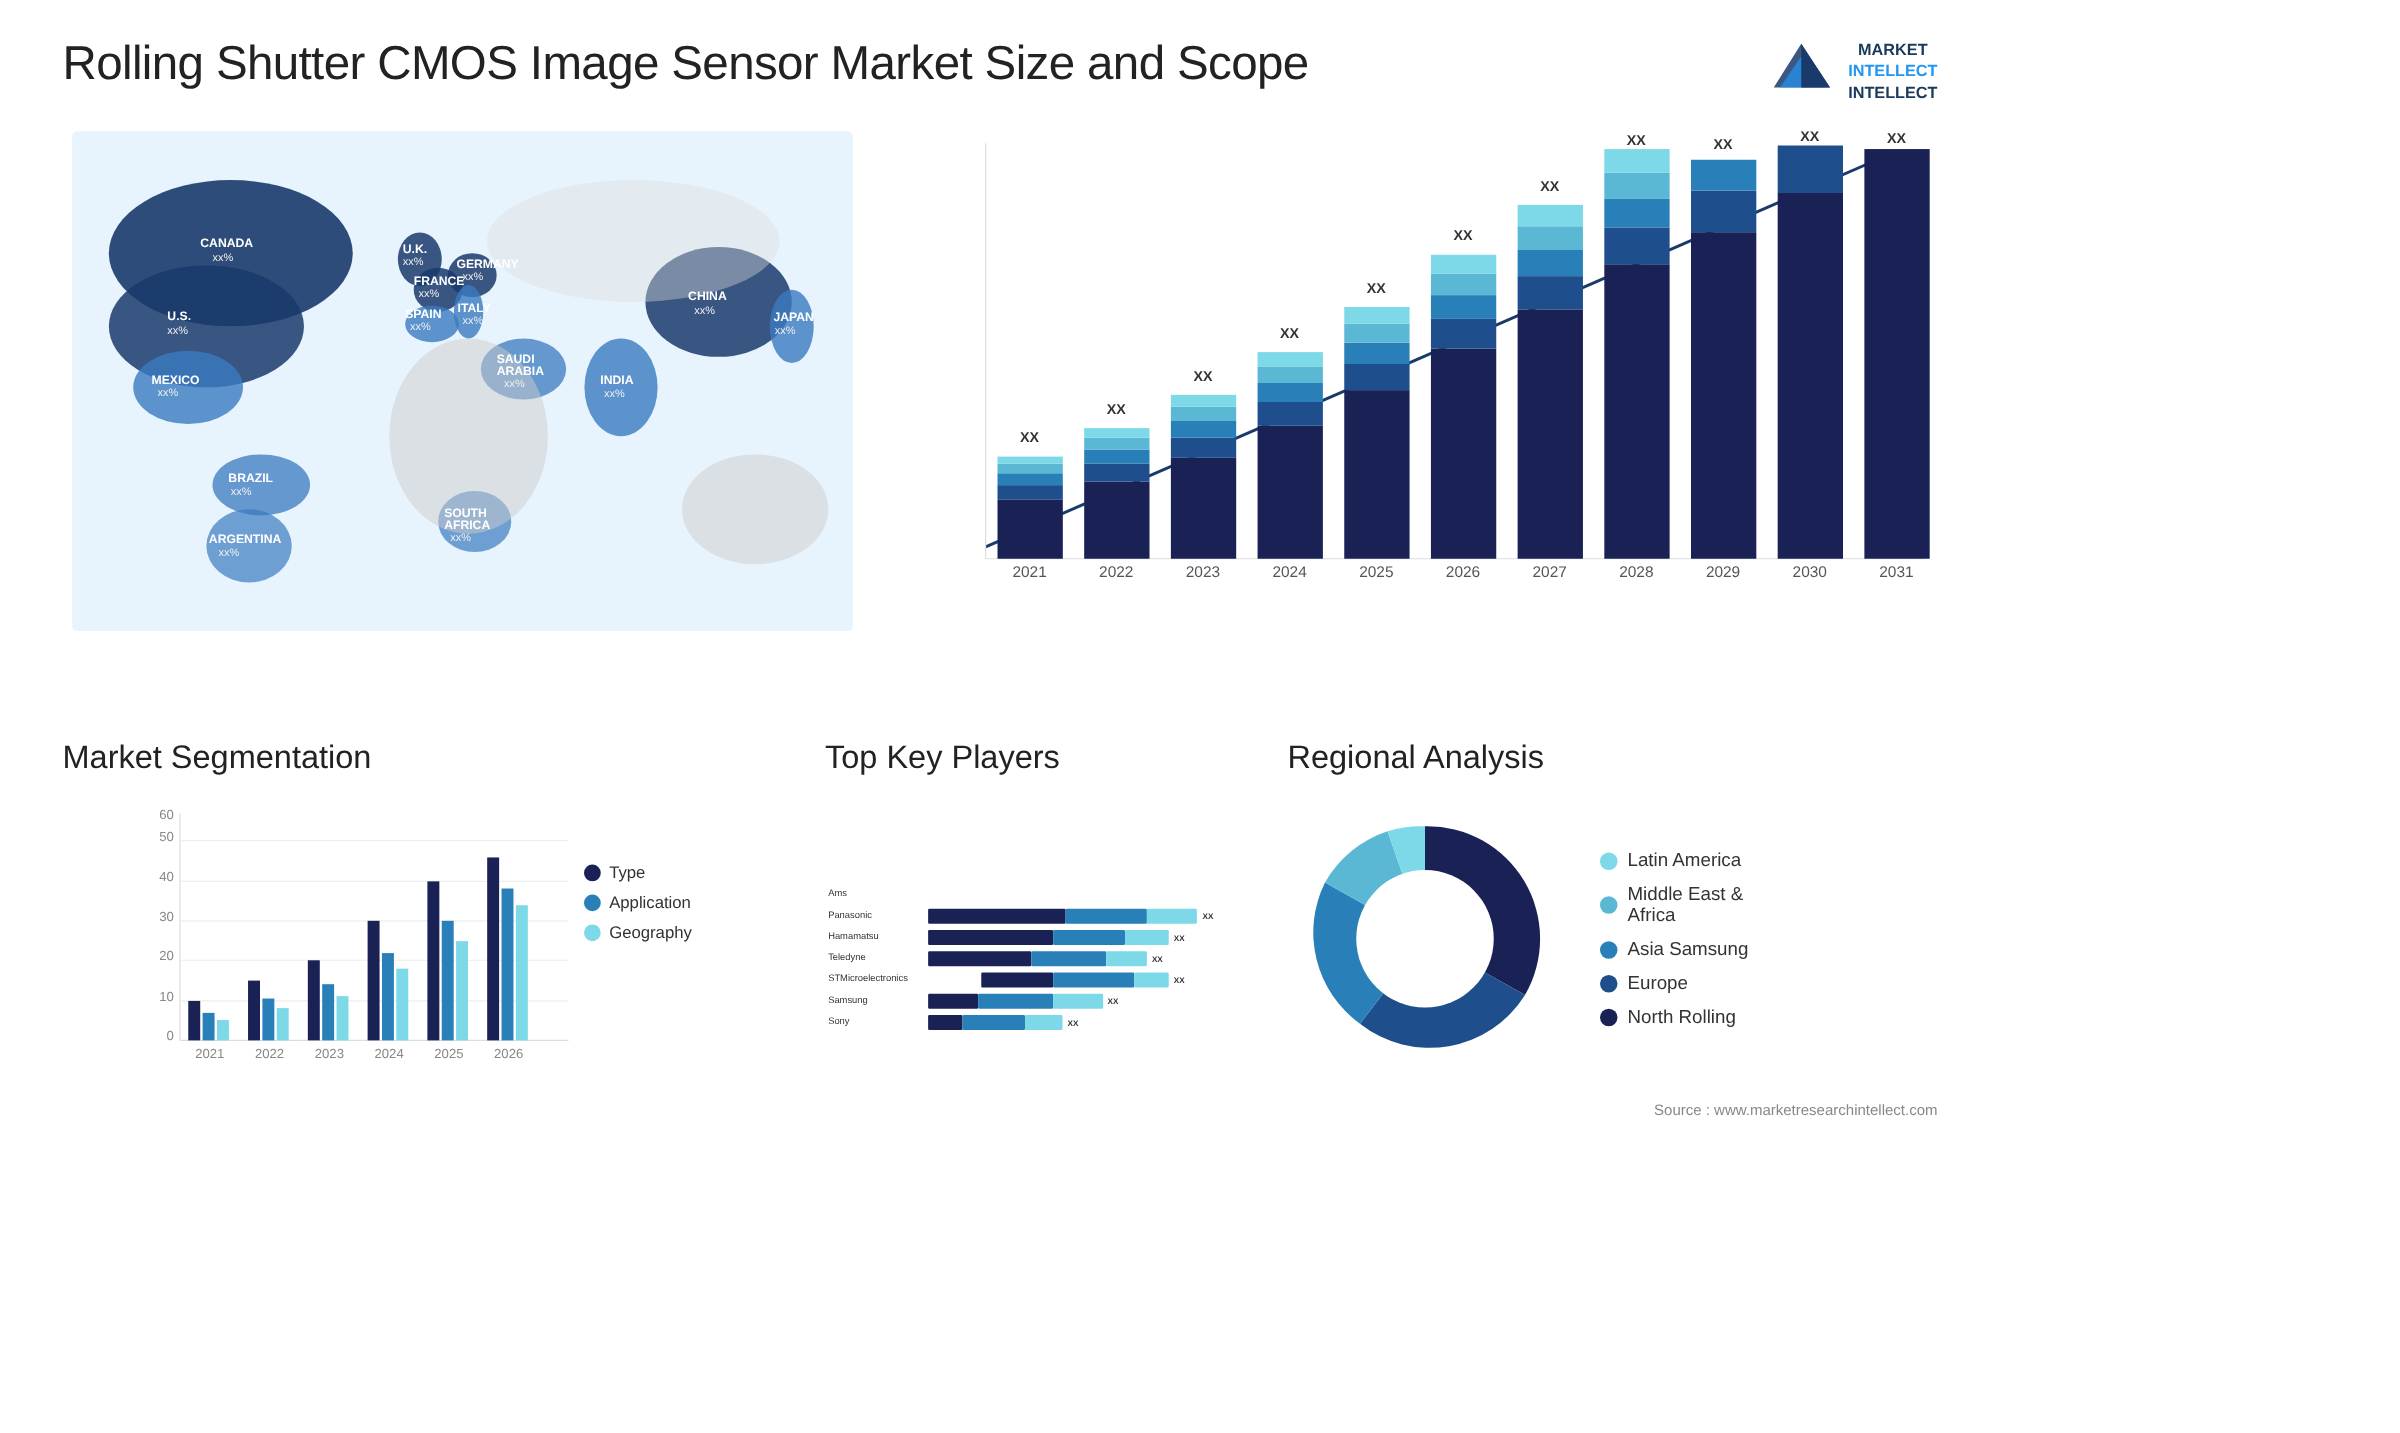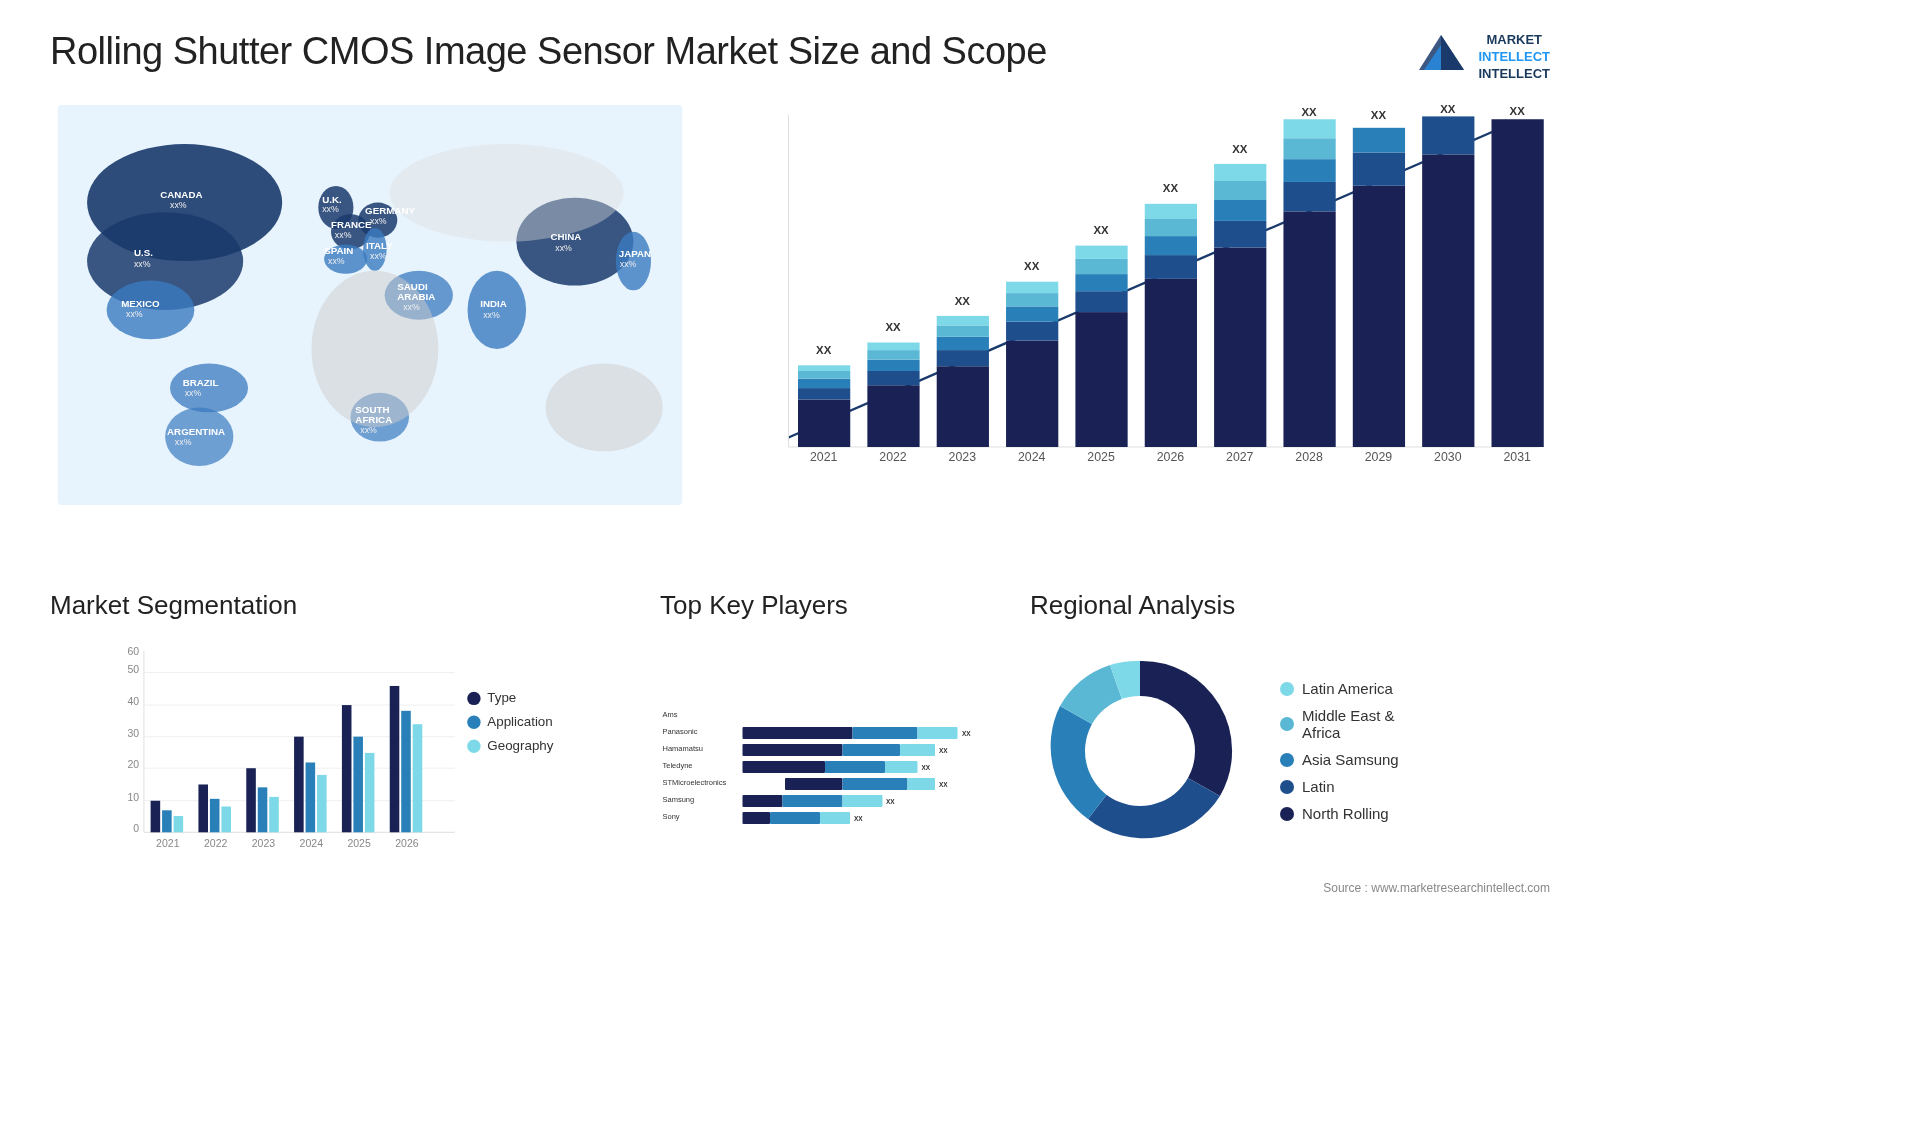--- a/index.html
+++ b/index.html
@@ -530,21 +530,21 @@
             <div class="regional-legend-item">
               <div class="regional-legend-dot" style="background:#5bb8d4;"></div>
               <span>Middle East &amp;<br>Africa</span>
             </div>
             <div class="regional-legend-item">
               <div class="regional-legend-dot" style="background:#2980b9;"></div>
               <span>Asia Samsung</span>
             </div>
             <div class="regional-legend-item">
               <div class="regional-legend-dot" style="background:#1f4e8c;"></div>
-              <span>Latin</span>
+              <span>Europe</span>
             </div>
             <div class="regional-legend-item">
               <div class="regional-legend-dot" style="background:#1a2255;"></div>
               <span>North Rolling</span>
             </div>
           </div>
         </div>
         <p class="source-text">Source : www.marketresearchintellect.com</p>
       </div>
 

